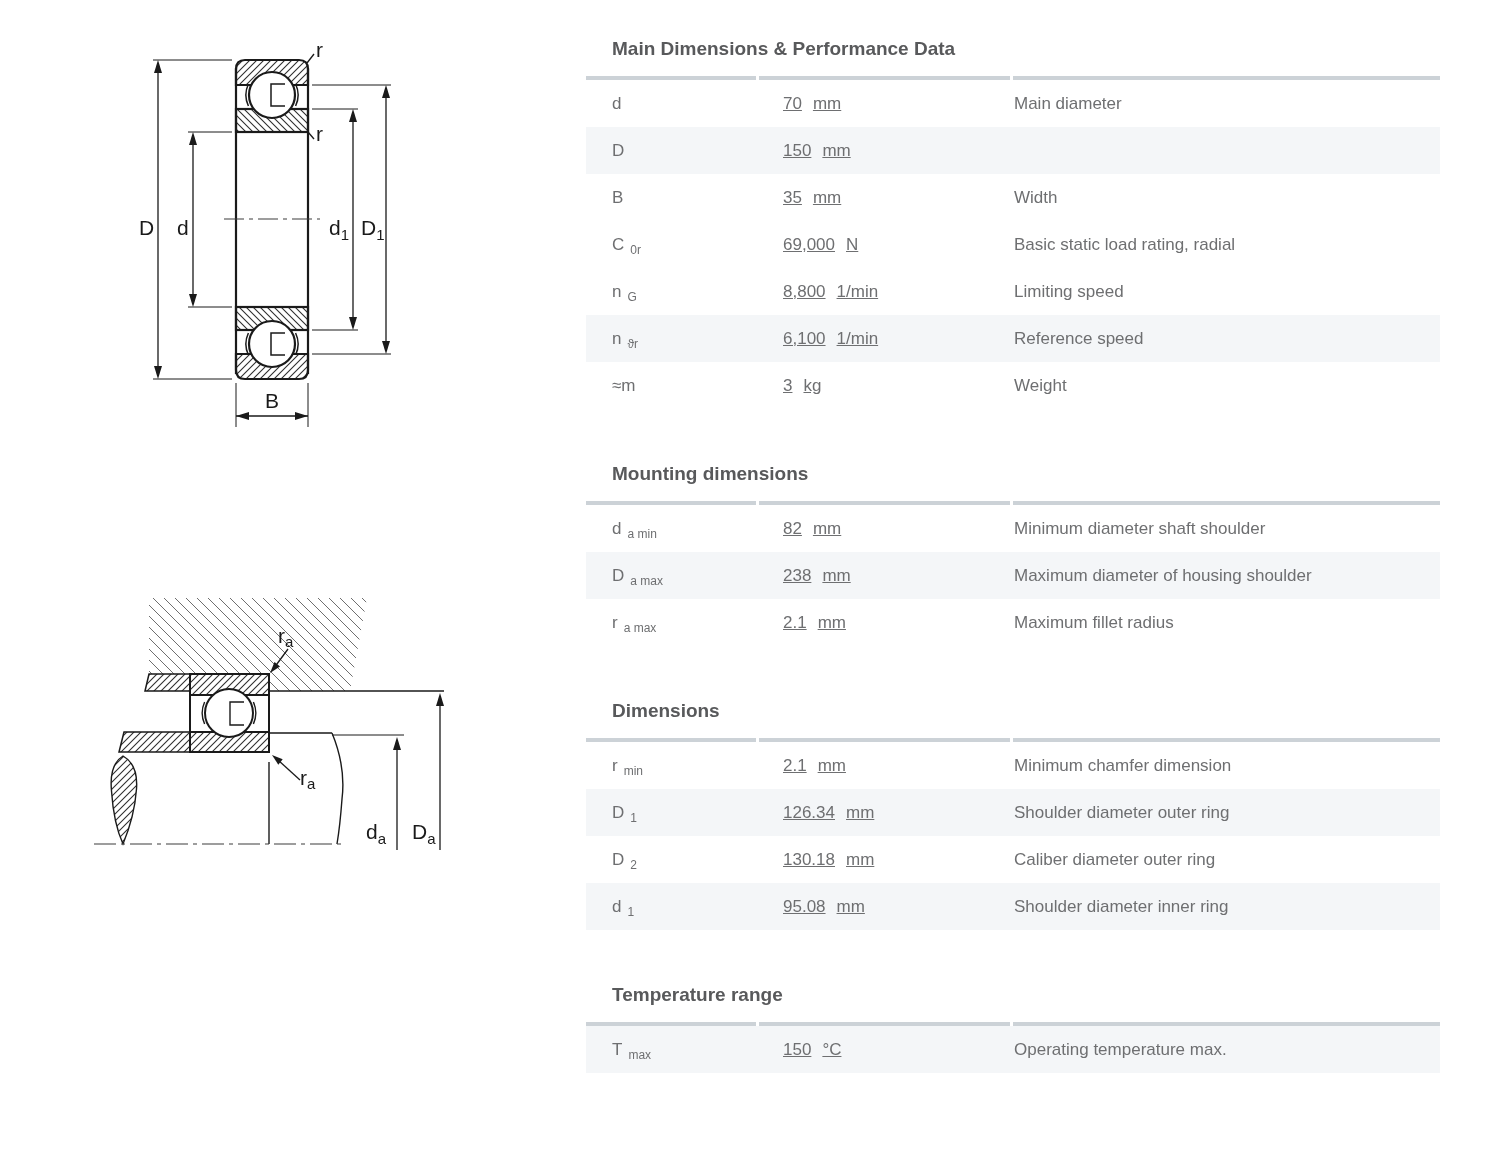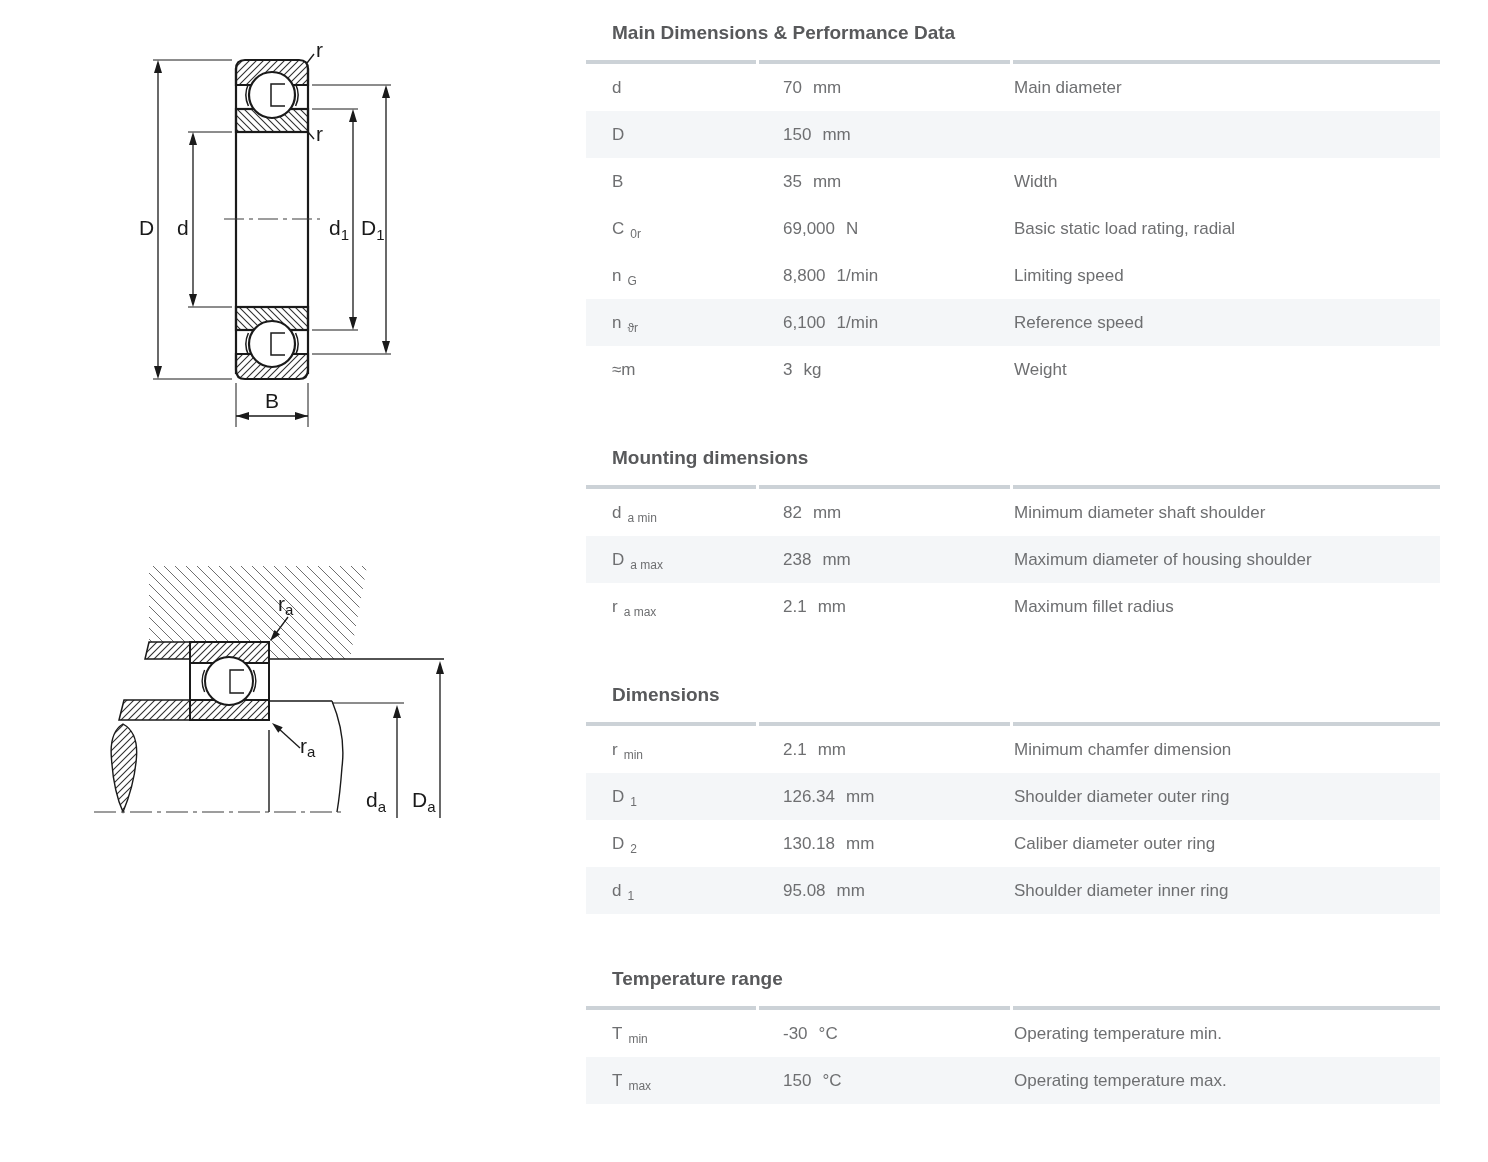--- a/index.html
+++ b/index.html
@@ -1,33 +1,33 @@
 <!DOCTYPE html>
 <html><head>
 <meta charset="utf-8">
 <style>
   html,body{margin:0;padding:0;background:#fff;}
   .page{position:relative;width:1488px;height:1162px;background:#ffffff;overflow:hidden;
         font-family:"Liberation Sans", sans-serif;}
   .diagram1{position:absolute;left:128px;top:42px;}
-  .diagram2{position:absolute;left:92px;top:560px;}
+  .diagram2{position:absolute;left:92px;top:592px;}
   .spec{position:absolute;left:586px;top:22px;width:854px;}
-  .section{margin-top:0;}
+  .section{margin-top:16px;}
   .section + .section{margin-top:54px;}
   h2{margin:0 0 0 26px;padding:0 0 16px 0;font-size:19px;line-height:22px;
      font-weight:bold;color:#58595b;}
   .divider{display:flex;height:4px;}
   .seg{background:#ccd2d7;height:4px;}
   .seg1{width:170px;margin-right:3px;}
   .seg2{width:251px;margin-right:3px;}
   .seg3{flex:1;}
   .row{display:flex;align-items:center;height:47px;font-size:17px;color:#6e6f71;}
   .row.alt{background:#f4f6f8;}
   .c1{width:173px;padding-left:26px;box-sizing:border-box;flex-shrink:0;}
-  .c2{width:254px;padding-left:24px;box-sizing:border-box;flex-shrink:0;}
+  .c2{width:254px;padding-left:24px;box-sizing:border-box;flex-shrink:0;text-decoration:underline;}
   .c3{flex:1;padding-left:1px;}
   .sub{font-size:12px;position:relative;top:4px;margin-left:6px;}
   .unit{margin-left:11px;}
   svg text{font-family:"Liberation Sans", sans-serif;fill:#1a1a1a;font-size:21px;}
   svg .ss{font-size:15px;}
 </style>
 </head>
 <body>
 
 <div class="page">
@@ -253,25 +253,20 @@
           <div class="c3">Shoulder diameter inner ring</div>
         </div>
       </section>
       <section class="section">
         <h2>Temperature range</h2>
         <div class="divider">
           <span class="seg seg1"></span>
           <span class="seg seg2"></span>
           <span class="seg seg3"></span>
         </div>
-        <div class="row">
-          <div class="c1"><span class="sym">T</span><span class="sub">min</span></div>
-          <div class="c2"><span class="val">-30</span><span class="unit">°C</span></div>
-          <div class="c3">Operating temperature min.</div>
-        </div>
         <div class="row alt">
           <div class="c1"><span class="sym">T</span><span class="sub">max</span></div>
           <div class="c2"><span class="val">150</span><span class="unit">°C</span></div>
           <div class="c3">Operating temperature max.</div>
         </div>
       </section>
     </div>
 
 </div>
 

